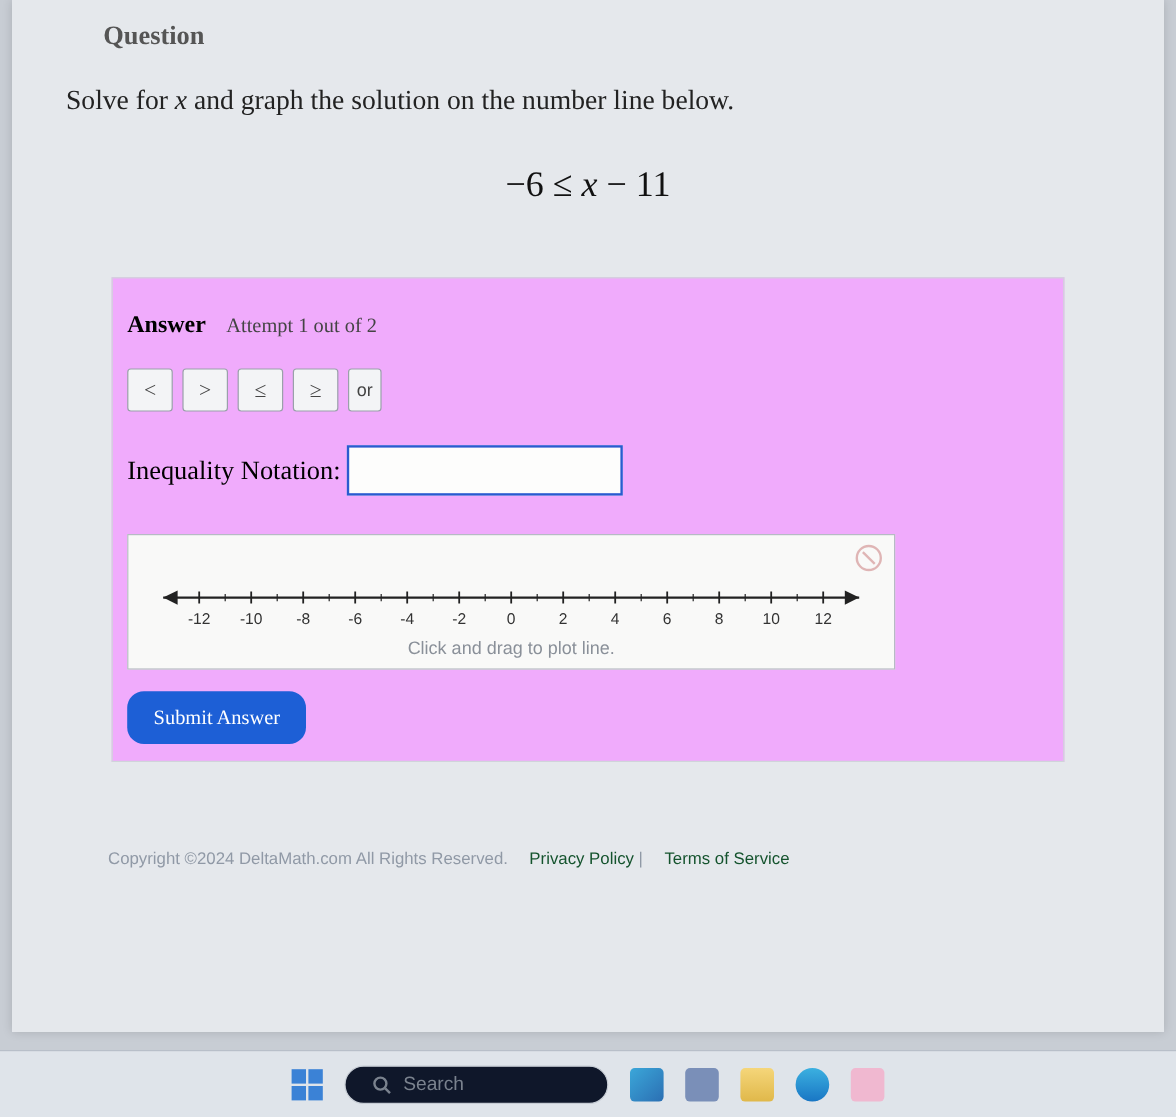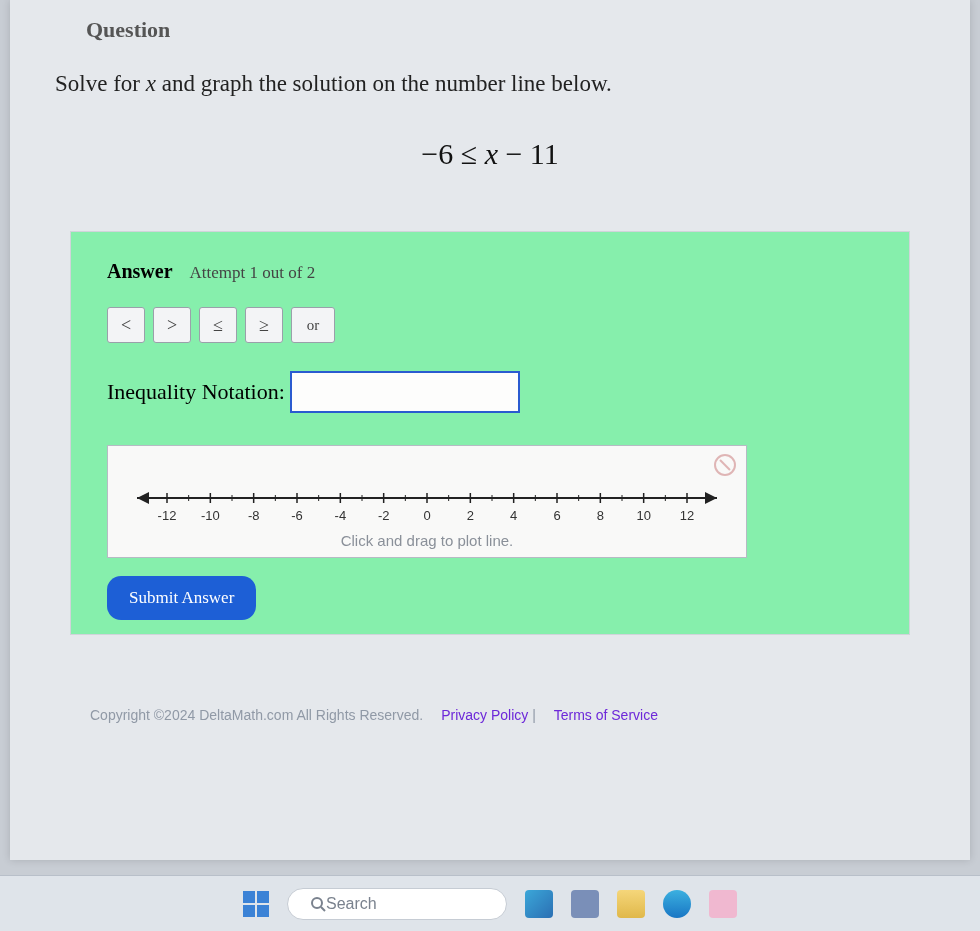--- a/index.html
+++ b/index.html
@@ -34,40 +34,40 @@
 .prompt .mathx { font-style: italic; font-family: 'Times New Roman', serif; }
 .equation {
   text-align: center;
   font-size: 30px;
   font-family: 'Times New Roman', serif;
   margin-bottom: 60px;
   color: #111;
 }
 .equation .mathx { font-style: italic; }
 .answer-card {
-  background: #86efac;
-  padding: 28px 28px 14px 36px;
-  margin: 0 20px;
+  background: #f0abfc;
+  padding: 28px 28px 14px 12px;
+  margin: 0 43px;
   border: 1px solid #d0d4da;
 }
 .answer-header { font-size: 20px; margin-bottom: 24px; }
 .answer-header b { font-weight: bold; }
 .attempt { font-size: 17px; color: #444; margin-left: 12px; }
 .op-row { display: flex; gap: 8px; margin-bottom: 28px; }
 .op-btn {
   width: 38px; height: 36px;
   background: #f3f4f6;
   border: 1px solid #9aa0aa;
   border-radius: 3px;
   display: flex; align-items: center; justify-content: center;
   font-size: 18px; color: #444;
   cursor: pointer;
   font-family: 'Times New Roman', serif;
 }
-.op-btn.or { width: 44px; font-size: 15px; font-family: Liberation Serif, serif; }
+.op-btn.or { width: 28px; font-size: 15px; font-family: Liberation Sans, sans-serif; }
 .ineq-row { display: flex; align-items: center; gap: 5px; margin-bottom: 32px; font-size: 22px; }
 .ineq-input {
   width: 230px; height: 42px;
   border: 2px solid #2a5bd0;
   background: #fdfdfc;
   padding: 4px 8px;
   font-size: 18px;
 }
 .nl-label { font-size: 22px; margin-bottom: 12px; }
 .nl-box {
@@ -100,36 +100,36 @@
   font-family: Georgia, serif;
   margin-top: 18px;
   cursor: pointer;
   border-radius: 14px;
 }
 .footer {
   font-size: 14px; color: #9099a6;
   margin: 72px 40px 0 40px;
   font-family: Arial, sans-serif;
 }
-.footer a { color: #6d28d9; text-decoration: none; margin-left: 14px; }
+.footer a { color: #14532d; text-decoration: none; margin-left: 14px; }
 .taskbar {
   position: absolute; bottom: 0; left: 0; right: 0;
   height: 56px;
   background: #dfe4ea;
   border-top: 1px solid #b8bfc9;
   display: flex; align-items: center; justify-content: center; gap: 18px;
 }
 .start-icon {
   width: 26px; height: 26px; display: grid;
   grid-template-columns: 1fr 1fr; grid-template-rows: 1fr 1fr; gap: 2px;
 }
 .start-icon span { background: #3b82d6; }
 .search-box {
-  display: flex; align-items: center; 
-  background: #ffffff; border: 1px solid #c6ccd4;
+  display: flex; align-items: center; gap: 10px;
+  background: #0f172a; border: 1px solid #c6ccd4;
   border-radius: 20px; padding: 6px 22px; width: 220px;
   color: #7a828e; font-family: Arial, sans-serif;
 }
 .tb-icon { width: 28px; height: 28px; border-radius: 4px; }
 .tb-icon.edge { background: linear-gradient(135deg,#3ba7d9,#2b6fb3); }
 .tb-icon.folder { background: linear-gradient(#f5d67a,#e0b84a); }
 .tb-icon.mail { background: linear-gradient(#3bb0e0,#1976c4); border-radius: 50%; }
 .tb-icon.calc { background: #f0b8d0; }
 .tb-icon.teams { background: #7a8fb8; }
 </style>

